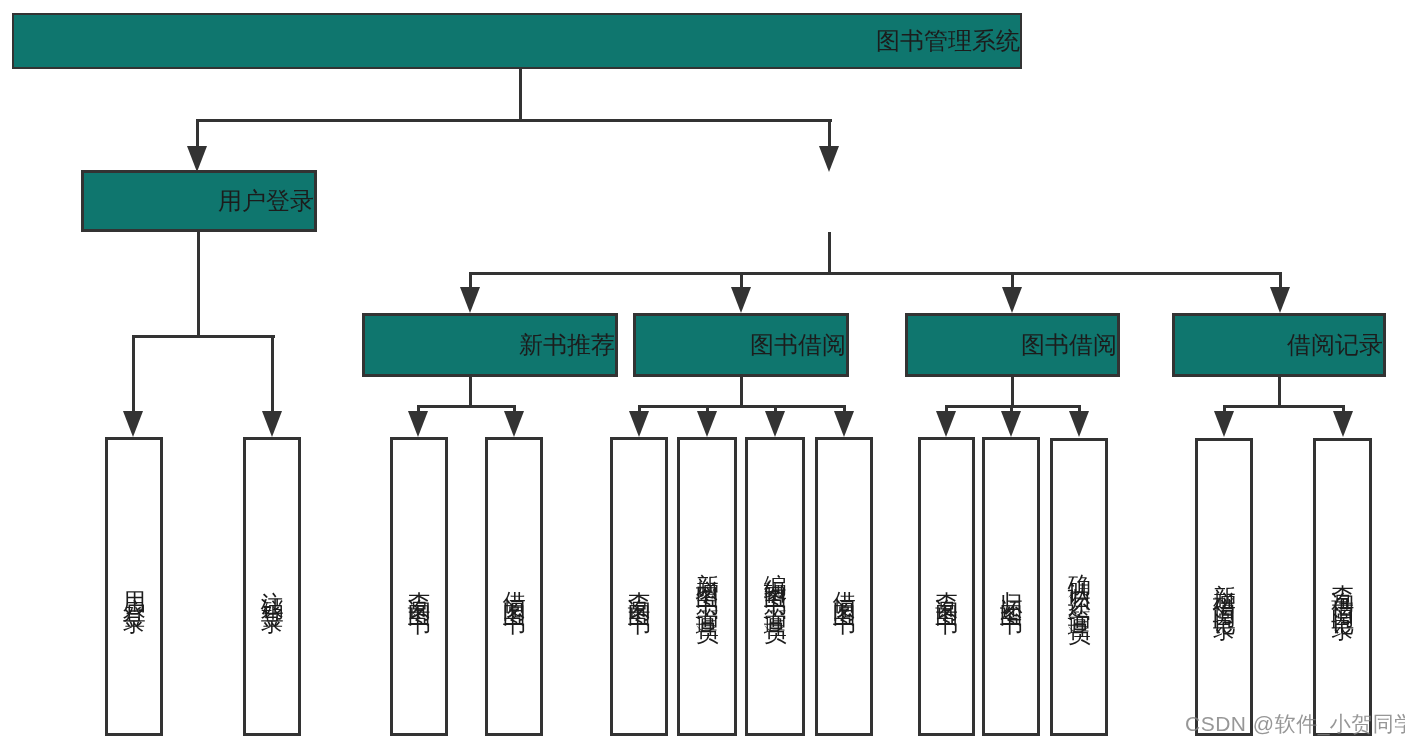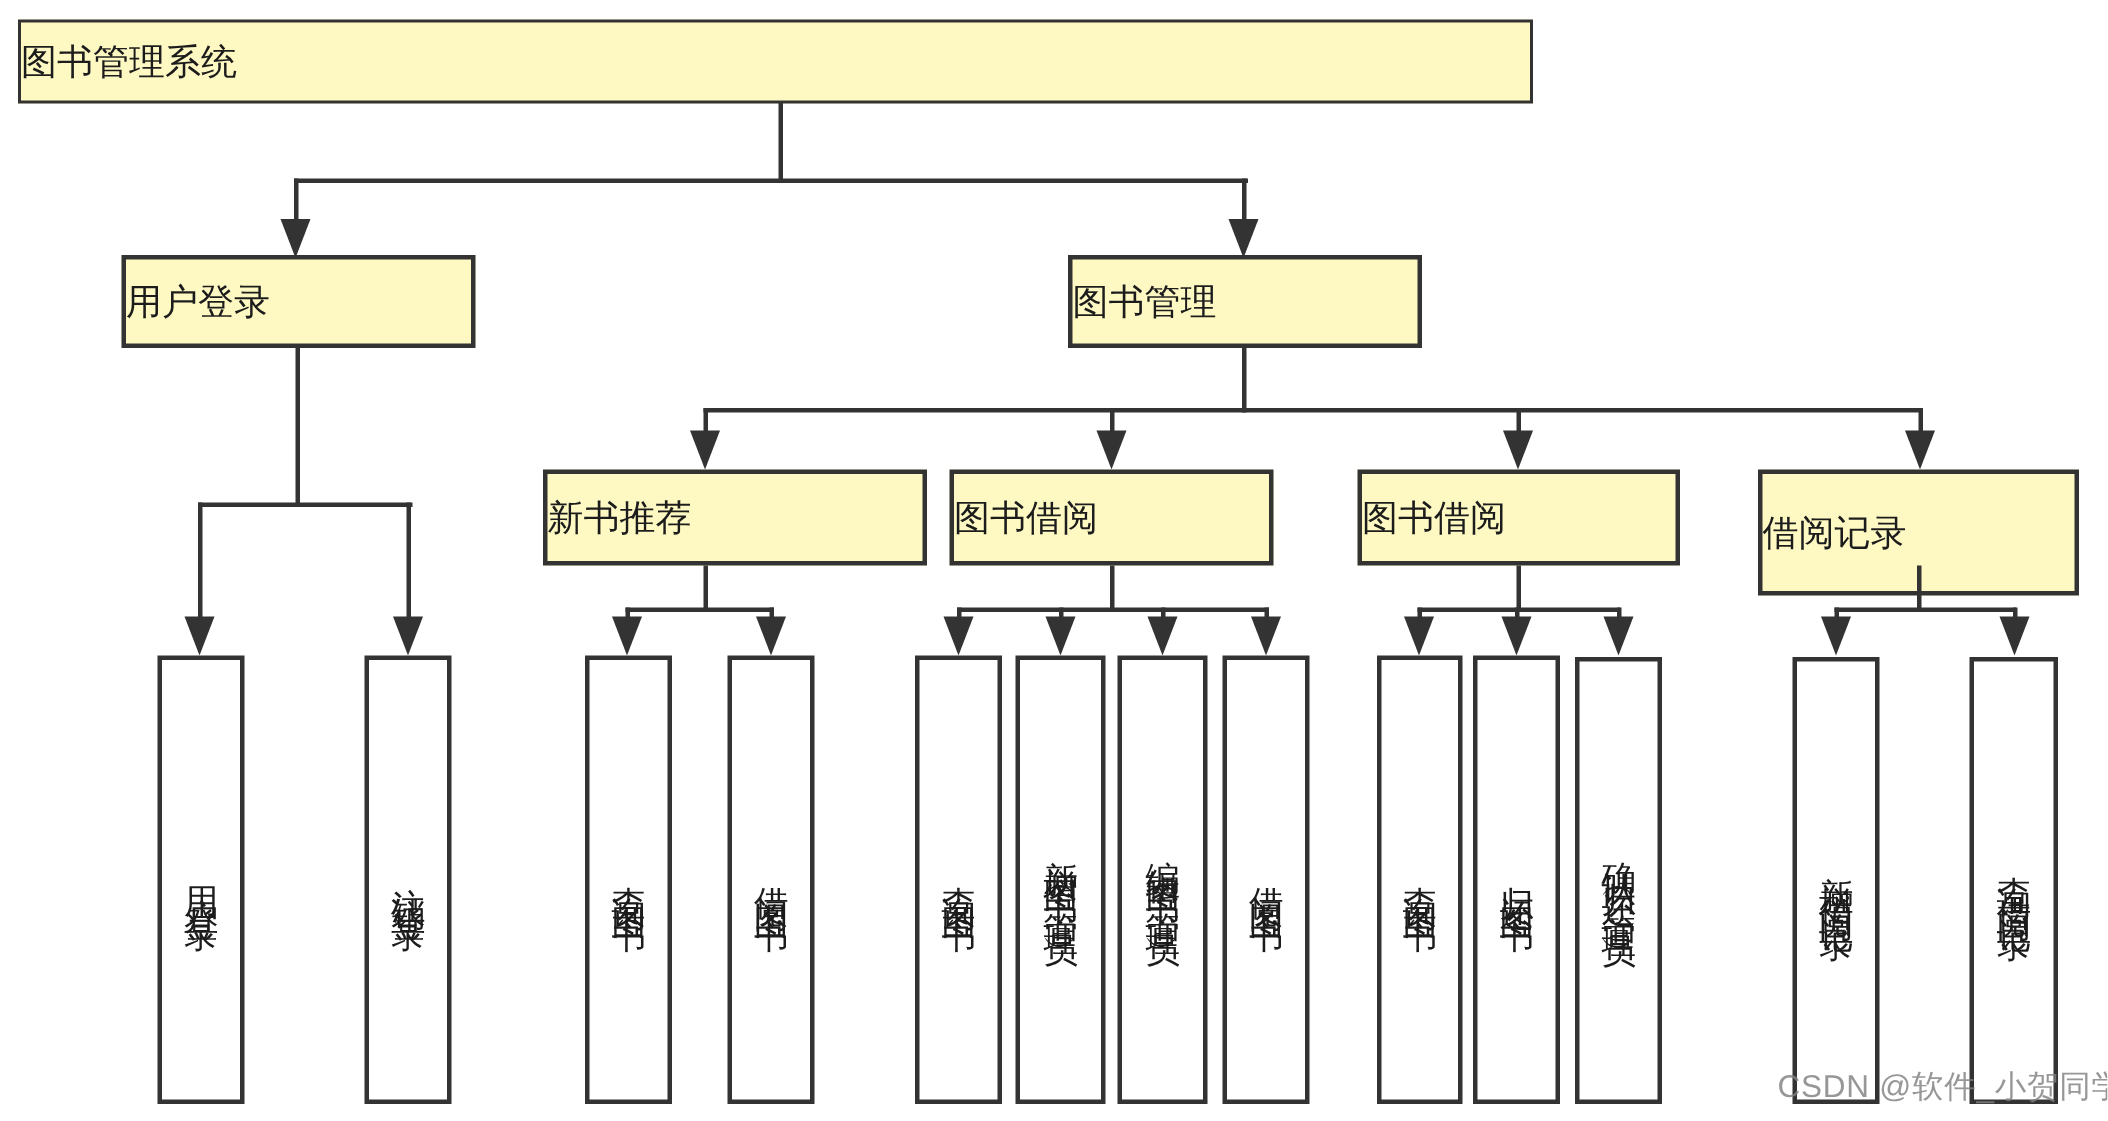--- a/index.html
+++ b/index.html
@@ -7,22 +7,22 @@
     position:relative;
     width:1405px;height:747px;
     background:#ffffff;
     font-family:"Liberation Sans","DejaVu Sans",sans-serif;
     overflow:hidden;
   }
   .box{
     position:absolute;
     box-sizing:border-box;
     border:3px solid #333333;
-    background:#fef9c3;
-    display:flex;align-items:center;justify-content:flex-start;
+    background:#0f766e;
+    display:flex;align-items:center;justify-content:flex-end;
     color:#1c1c1c;font-size:24px;
   }
   .box--root{border-width:2px;}
   .vbox{
     position:absolute;
     box-sizing:border-box;
     border:3px solid #333333;
     background:#ffffff;
     display:flex;align-items:center;justify-content:center;
     color:#1c1c1c;
@@ -65,23 +65,20 @@
   <div class="vline" style="left:519px;top:68px;height:53px;"></div>
   <div class="hline" style="left:196px;top:119px;width:636px;"></div>
   <div class="vline" style="left:196px;top:119px;height:34px;"></div>
   <div class="arr" style="left:187px;top:146px;"></div>
   <div class="vline" style="left:828px;top:119px;height:34px;"></div>
   <div class="arr" style="left:819px;top:146px;"></div>
 
   <div class="box" style="left:81px;top:170px;width:236px;height:62px;">
     <span>用户登录</span>
   </div>
-  <div class="box" style="left:712px;top:170px;width:236px;height:62px;">
-    <span>图书管理</span>
-  </div>
 
   <div class="vline" style="left:197px;top:232px;height:106px;"></div>
   <div class="hline" style="left:132px;top:335px;width:143px;"></div>
   <div class="vline" style="left:132px;top:335px;height:80px;"></div>
   <div class="arr" style="left:123px;top:411px;"></div>
   <div class="vline" style="left:271px;top:335px;height:80px;"></div>
   <div class="arr" style="left:262px;top:411px;"></div>
 
   <div class="vline" style="left:828px;top:232px;height:43px;"></div>
   <div class="hline" style="left:469px;top:272px;width:813px;"></div>
@@ -96,21 +93,21 @@
 
   <div class="box" style="left:362px;top:313px;width:256px;height:64px;">
     <span>新书推荐</span>
   </div>
   <div class="box" style="left:633px;top:313px;width:216px;height:64px;font-family:Liberation Serif, serif;">
     <span>图书借阅</span>
   </div>
   <div class="box" style="left:905px;top:313px;width:215px;height:64px;">
     <span>图书借阅</span>
   </div>
-  <div class="box" style="left:1172px;top:313px;width:214px;height:84px;">
+  <div class="box" style="left:1172px;top:313px;width:214px;height:64px;">
     <span>借阅记录</span>
   </div>
 
   <div class="vline" style="left:469px;top:377px;height:31px;"></div>
   <div class="hline" style="left:417px;top:405px;width:99px;"></div>
   <div class="vline" style="left:417px;top:405px;height:10px;"></div>
   <div class="arr" style="left:408px;top:411px;"></div>
   <div class="vline" style="left:513px;top:405px;height:10px;"></div>
   <div class="arr" style="left:504px;top:411px;"></div>
 

